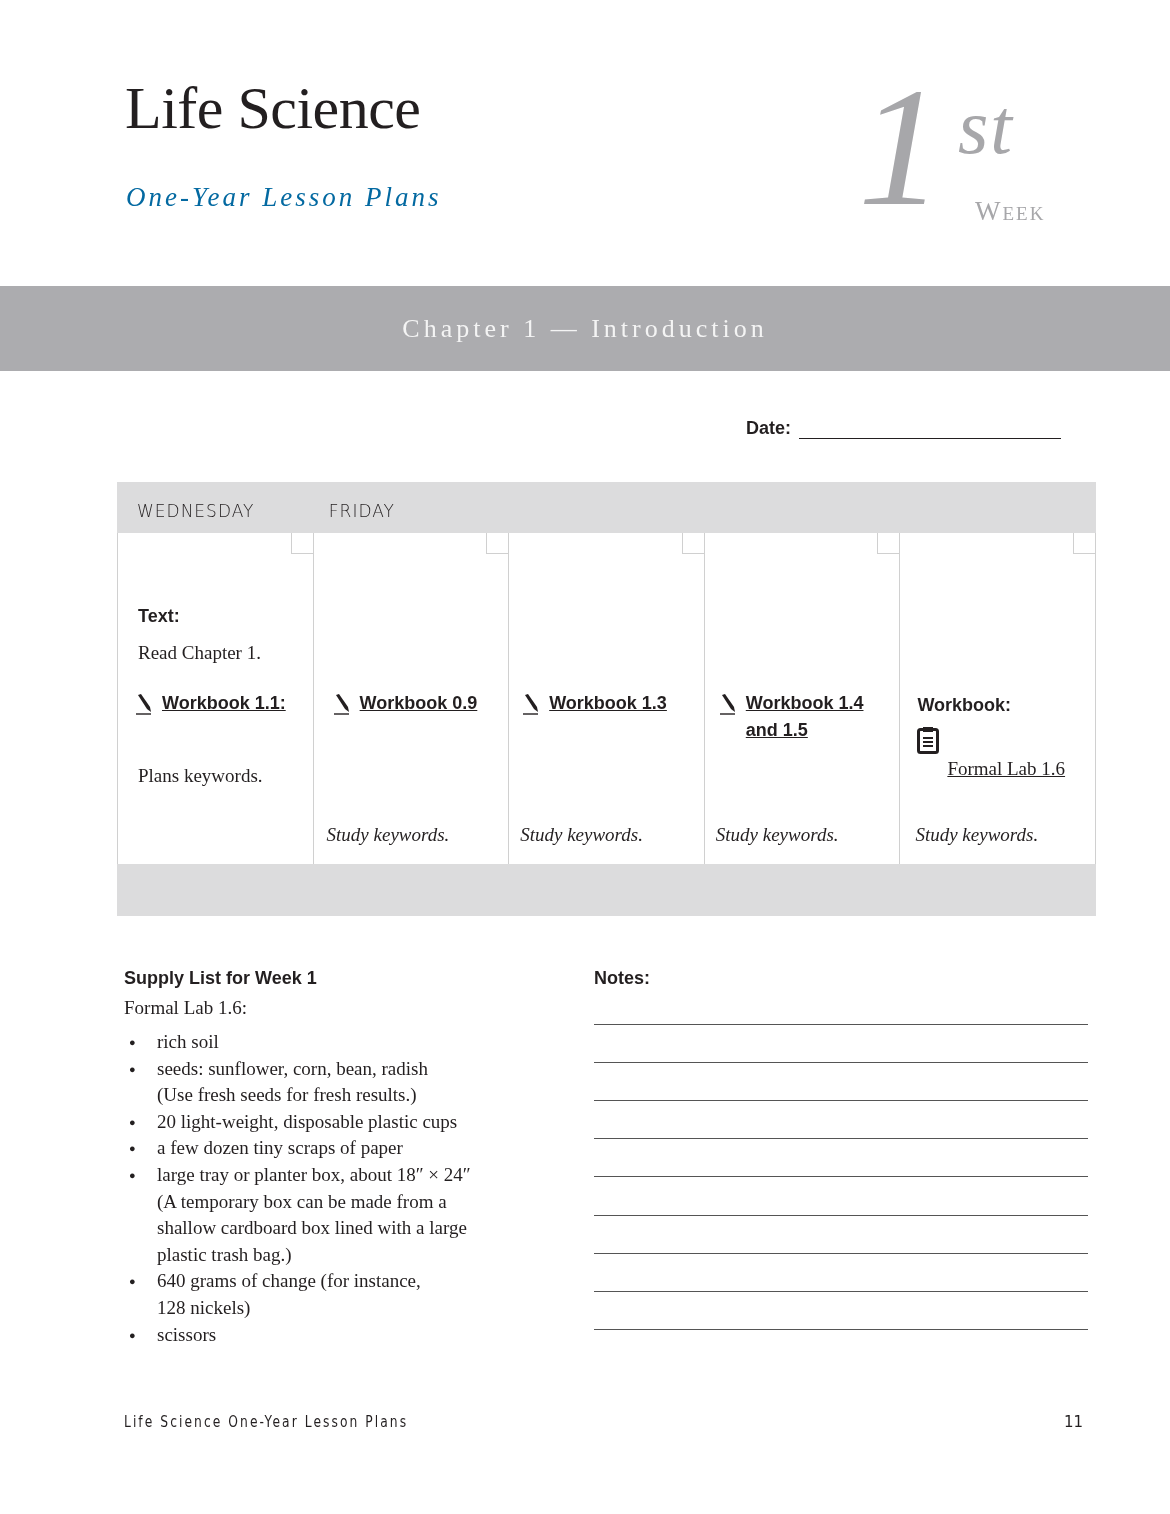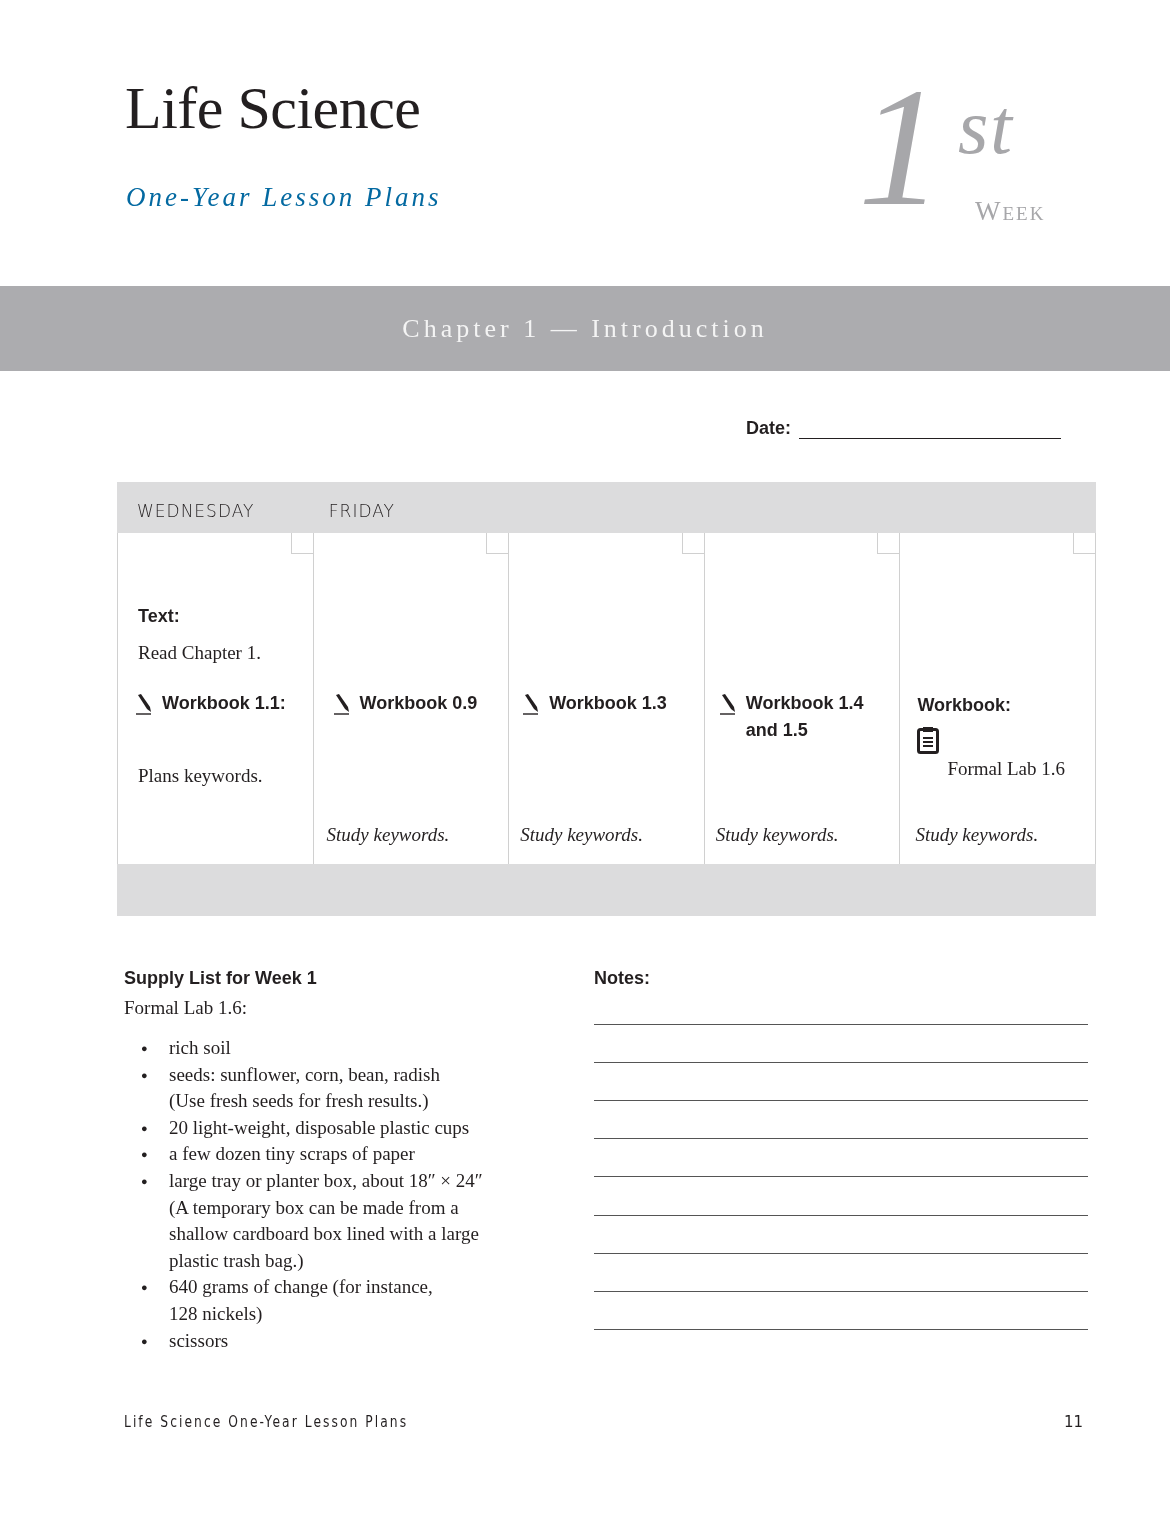--- a/index.html
+++ b/index.html
@@ -26,28 +26,28 @@
   .sched-body { position: absolute; left: 0; top: 51px; width: 979px; height: 331px; display: flex; border-left: 1px solid #d0d0d0; box-sizing: border-box; }
   .day-col { position: relative; width: 195.8px; height: 331px; border-right: 1px solid #d0d0d0; box-sizing: border-box; }
   .corner-box { position: absolute; right: 0; top: 0; width: 22px; height: 21px; border-left: 1px solid #d0d0d0; border-bottom: 1px solid #d0d0d0; box-sizing: border-box; }
   .sched-foot { position: absolute; left: 0; top: 382px; width: 979px; height: 52px; background: #dcdcdd; }
 
   .lbl-bold { font-family: "Liberation Sans", sans-serif; font-weight: bold; font-size: 18px; color: #231f20; }
   .txt { font-family: "Liberation Serif", serif; font-size: 19px; color: #231f20; margin-top: 32px; }
   .txt-it { font-family: "Liberation Serif", serif; font-style: italic; font-size: 19px; color: #231f20; }
 
   .abs { position: absolute; }
-  .wb { display: flex; align-items: flex-start; }
+  .wb { display: flex; align-items: flex-start; text-decoration: underline; }
   .pencil { width: 22px; height: 22px; margin-right: 6px; flex: none; }
   .clip { width: 22px; height: 28px; margin-right: 8px; flex: none; }
 
   .supply { position: absolute; left: 124px; top: 968px; width: 420px; }
   .supply-title { font-family: "Liberation Sans", sans-serif; font-weight: bold; font-size: 18px; color: #231f20; margin-bottom: 8px; }
   .supply-sub { font-family: "Liberation Serif", serif; font-size: 19px; color: #231f20; margin-bottom: 10px; }
-  .supply ul { list-style: none; margin: 16px; padding: 0; }
+  .supply ul { list-style: none; margin: 4px; padding: 0; }
   .supply li { position: relative; padding-left: 29px; font-family: "Liberation Serif", serif; font-size: 19px; line-height: 26.6px; color: #231f20; }
   .supply li::before { content: "\25CF"; position: absolute; left: 1px; top: 0; font-size: 11px; }
 
   .notes { position: absolute; left: 594px; top: 968px; width: 494px; }
   .notes-title { font-family: "Liberation Sans", sans-serif; font-weight: bold; font-size: 18px; color: #231f20; }
   .notes-line { position: absolute; left: 0; width: 494px; border-bottom: 1.5px solid #555; }
 
   .footer-title { position: absolute; left: 124px; top: 1413px; font-family: "DejaVu Sans", sans-serif; font-size: 15px; letter-spacing: 2.5px; color: #231f20; transform: scaleX(0.82); transform-origin: left; }
   .footer-page { position: absolute; left: 1064px; top: 1413px; font-family: "DejaVu Sans", sans-serif; font-size: 15px; color: #231f20; }
 </style>

